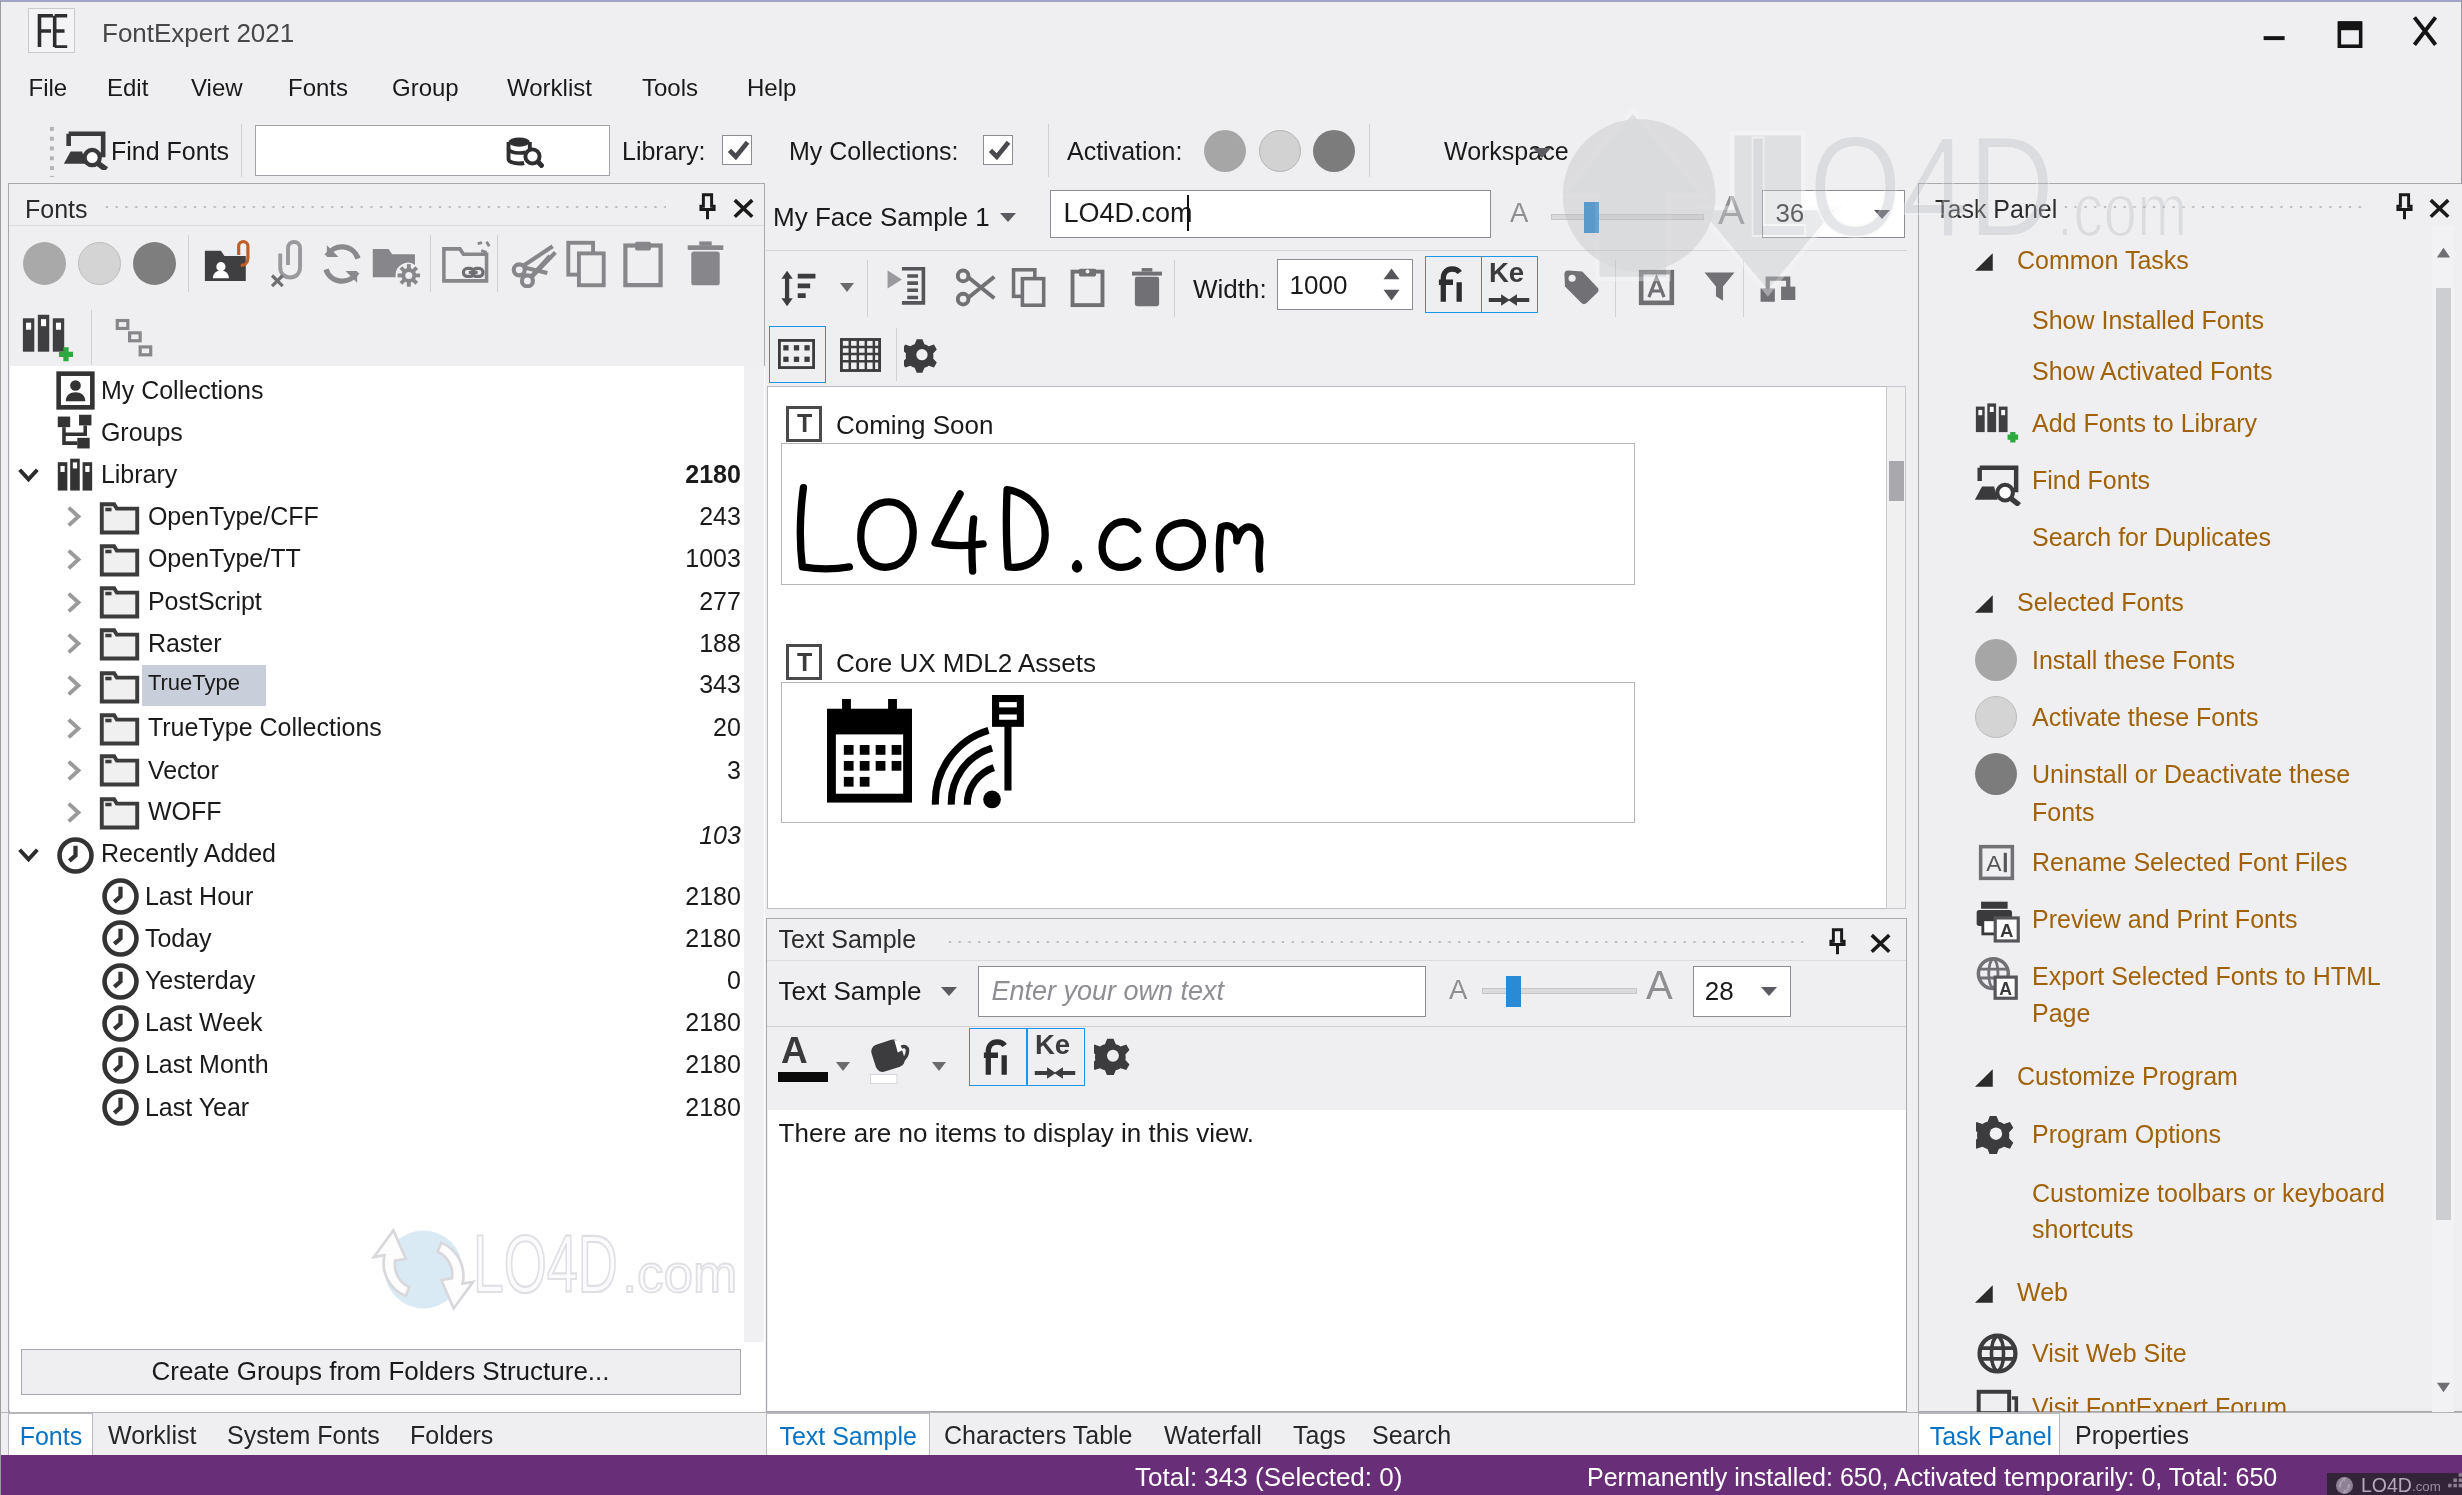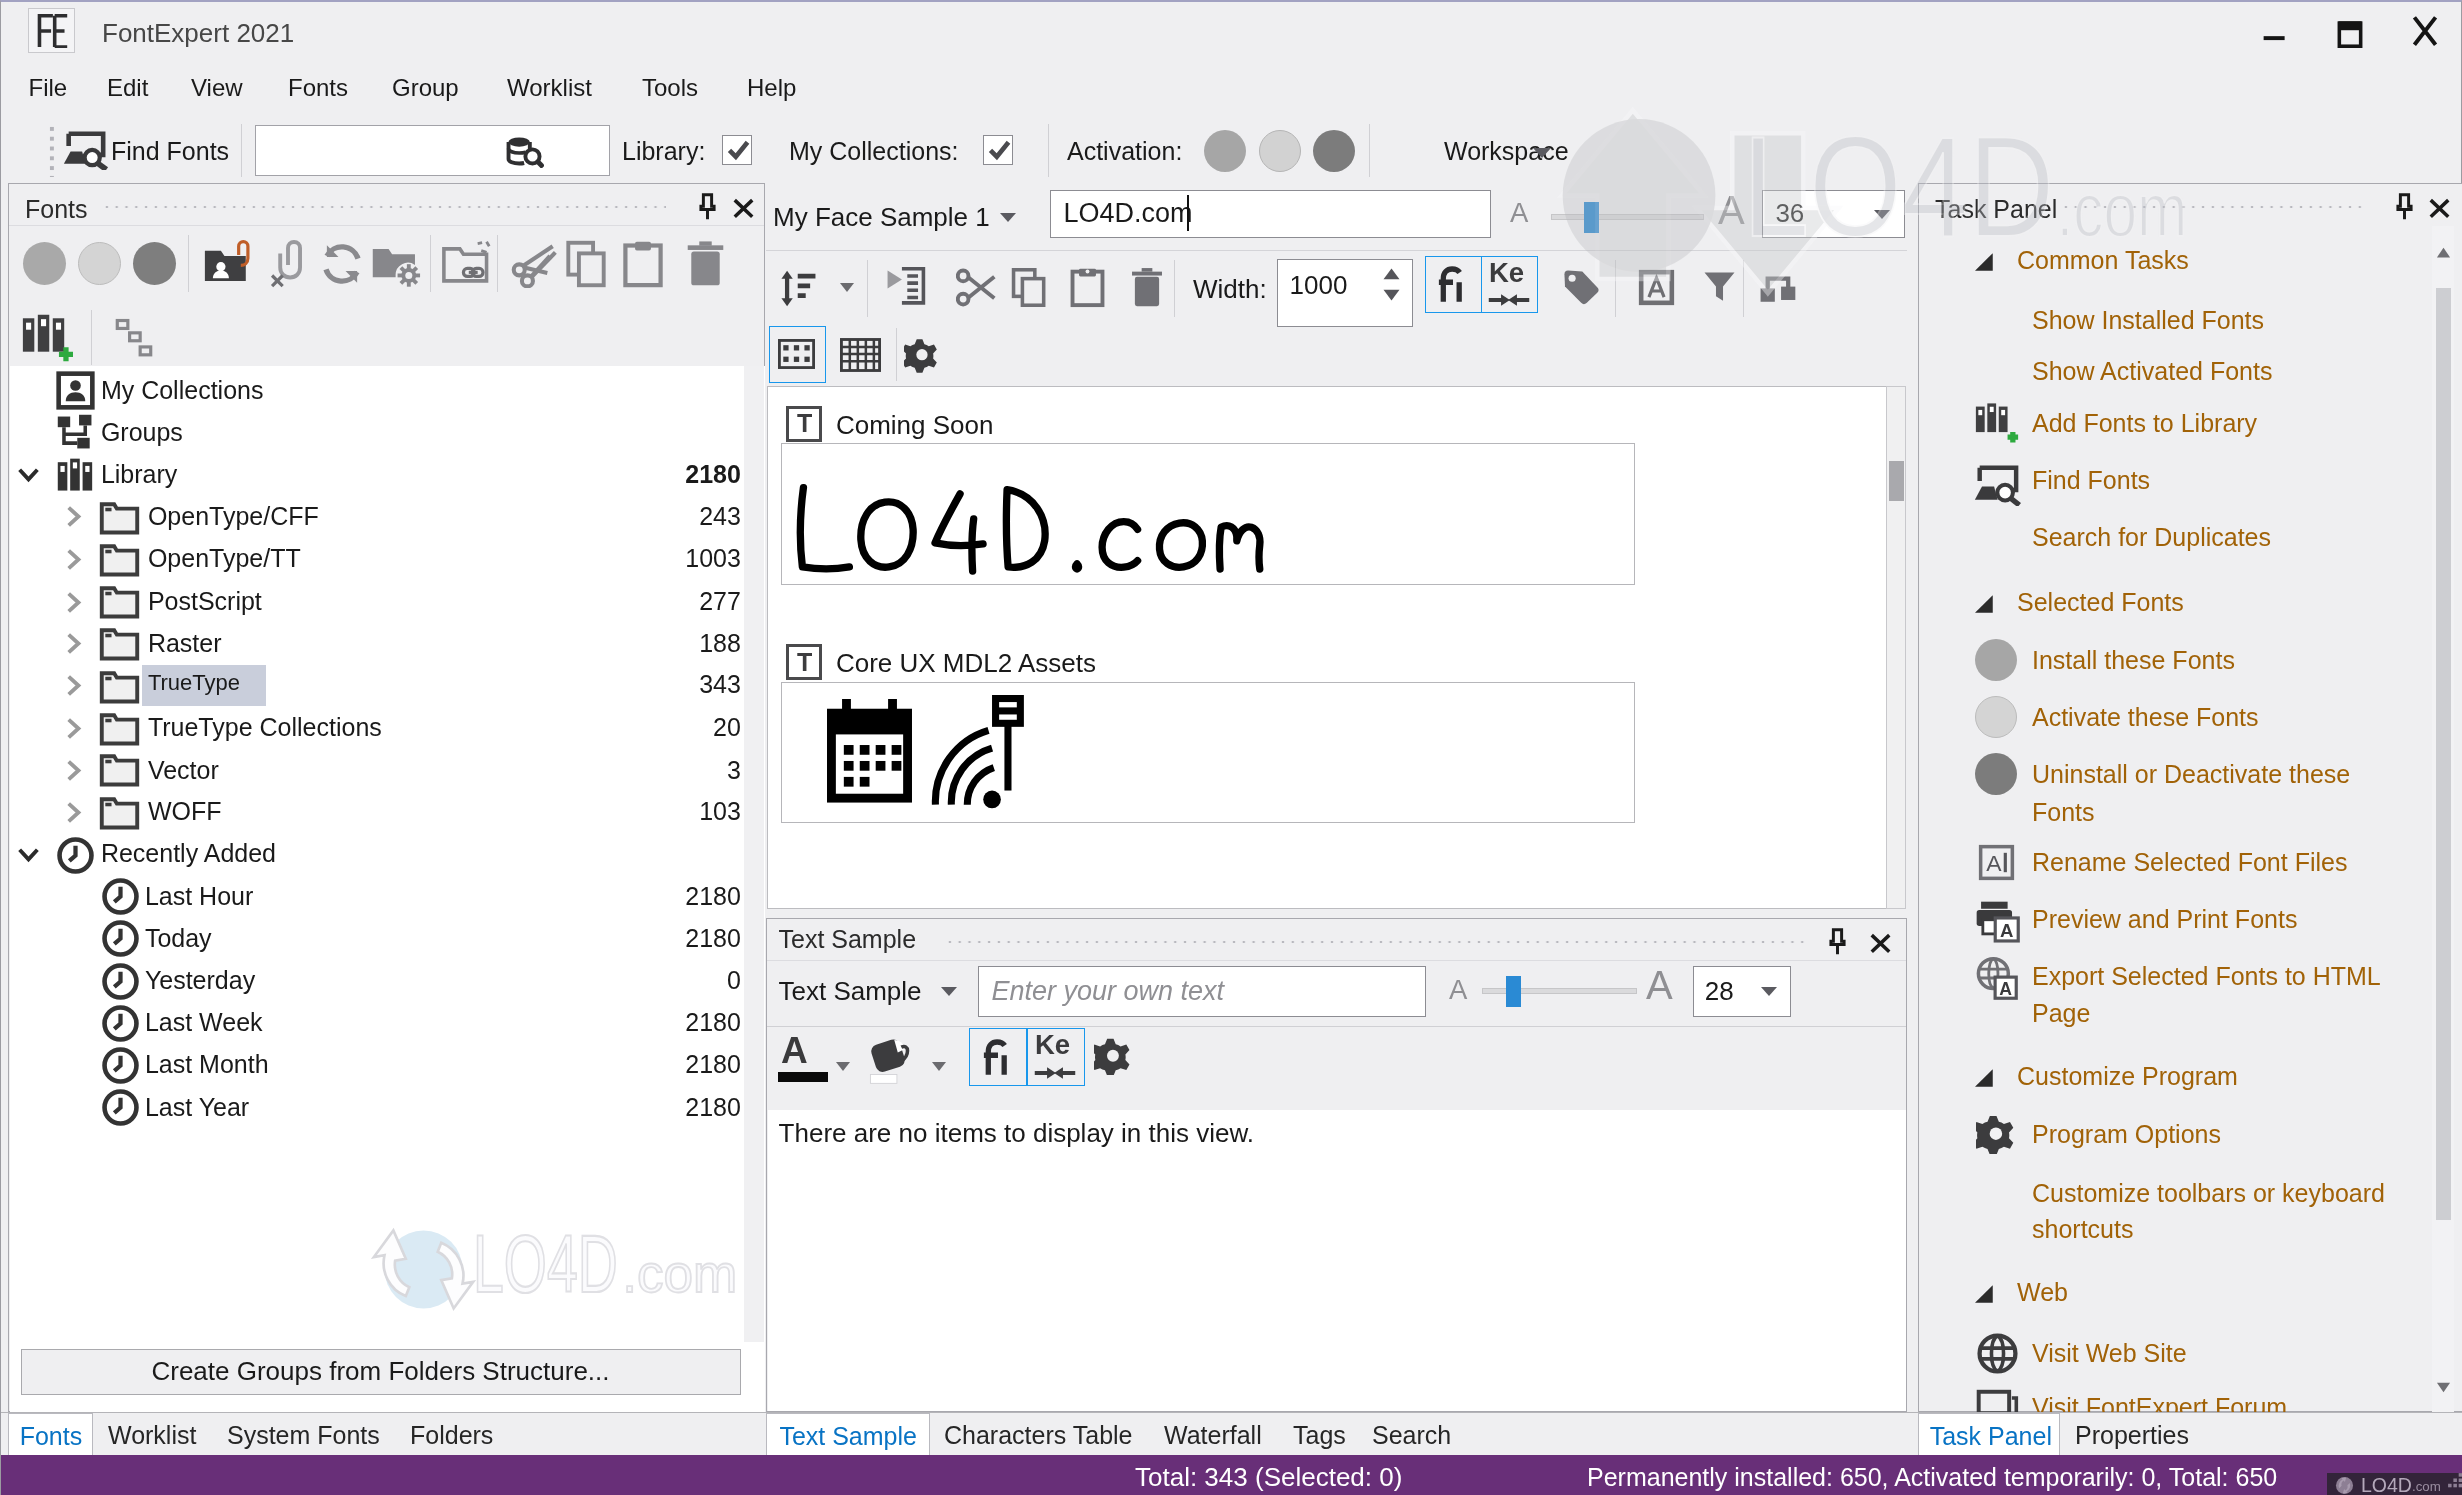--- a/index.html
+++ b/index.html
@@ -322,21 +322,21 @@
     <span class="abs txt" style="left:138px;top:390px;font-size:25px;">Vector</span>
     <span class="count" style="left:589px;top:390px;width:142px;font-weight:normal;">3</span>
     <svg class="abs" style="left:55px;top:435px;" width="18" height="23" viewBox="0 0 10 13">
           <path d="M2 1.5 L7.5 6.5 L2 11.5" fill="none" stroke="#9a9a9a" stroke-width="2.2"></path>
         </svg>
     <svg class="abs" style="left:89px;top:427px;" width="41" height="39" viewBox="0 0 23 22">
           <path d="M1.5 3.5 h7 l1.5 2.5 h11.5 v13.5 h-20 z" fill="#f0f0f0" stroke="#3c3c3c" stroke-width="2.2"></path>
           <rect x="3.5" y="5.5" width="3.5" height="2" fill="#3c3c3c"></rect>
         </svg>
     <span class="abs txt" style="left:138px;top:431px;font-size:25px;">WOFF</span>
-    <span class="count" style="left:589px;top:431px;width:142px;font-weight:normal;">103</span>
+    <span class="count" style="left:589px;top:455px;width:142px;font-weight:normal;font-style:italic;">103</span>
     <svg class="abs" style="left:7px;top:480px;" width="23" height="18" viewBox="0 0 13 10">
           <path d="M1.5 2 L6.5 7.5 L11.5 2" fill="none" stroke="#2b2b2b" stroke-width="2.2"></path>
         </svg>
     <svg class="abs" style="left:46px;top:470px;" width="39" height="39" viewBox="0 0 22 22">
           <circle cx="11" cy="11" r="9" fill="none" stroke="#333" stroke-width="2.6"></circle>
           <path d="M11 5.5 v5.5 l-3.5 3" fill="none" stroke="#333" stroke-width="2.4"></path>
         </svg>
     <span class="abs txt" style="left:91px;top:473px;font-size:25px;">Recently Added</span>
     <svg class="abs" style="left:91px;top:511px;" width="39" height="39" viewBox="0 0 22 22">
           <circle cx="11" cy="11" r="9" fill="none" stroke="#333" stroke-width="2.6"></circle>
@@ -429,21 +429,21 @@
       <rect x="5.7" y="0.8" width="9.6" height="4.4" rx="0.8" fill="#707075"></rect>
       <circle cx="10.5" cy="2.4" r="1.1" fill="#efeff1"></circle>
     </svg>
     <svg class="abs" style="left:363px;top:16px;" width="36" height="41" viewBox="0 0 20 23">
       <rect x="3.2" y="5.5" width="13.6" height="16.5" rx="1.2" fill="#707075"></rect>
       <rect x="1.6" y="2.6" width="16.8" height="2.2" fill="#707075"></rect>
       <rect x="7" y="0.6" width="6" height="2" fill="#707075"></rect>
     </svg>
     <div class="vsep" style="left:408px;top:9px;height:57px;"></div>
     <span class="abs txt" style="left:427px;top:23px;font-size:26px;">Width:</span>
-    <div class="abs" style="left:511px;top:8px;width:136px;height:68px;background:#fff;border:0.9px solid #8c8c92;">
+    <div class="abs" style="left:511px;top:8px;width:136px;height:51px;background:#fff;border:0.9px solid #8c8c92;">
       <span class="abs txt" style="left:11.5px;top:9.8px;font-size:26px;">1000</span>
       <svg class="abs" style="left:100px;top:5.3px;" width="27" height="39" viewBox="0 0 15 22">
         <path d="M7.5 2 L12 8 L3 8 z" fill="#55555a"></path>
         <path d="M7.5 20 L12 14 L3 14 z" fill="#55555a"></path>
       </svg>
     </div>
     <div class="abs" style="left:659px;top:5.3px;width:57px;height:57px;border:1.8px solid #1897ec;">
       <svg class="abs" style="left:12.4px;top:9px;" width="30" height="36" viewBox="0 0 17 20">
             <path d="M3 20 v-13 c0,-3.4 2,-5.5 5,-5.5 c2,0 3.5,0.8 4.3,2 M0.5 9 h8 M12 9 v11" fill="none" stroke="#2d2d30" stroke-width="3"></path>
           </svg>

